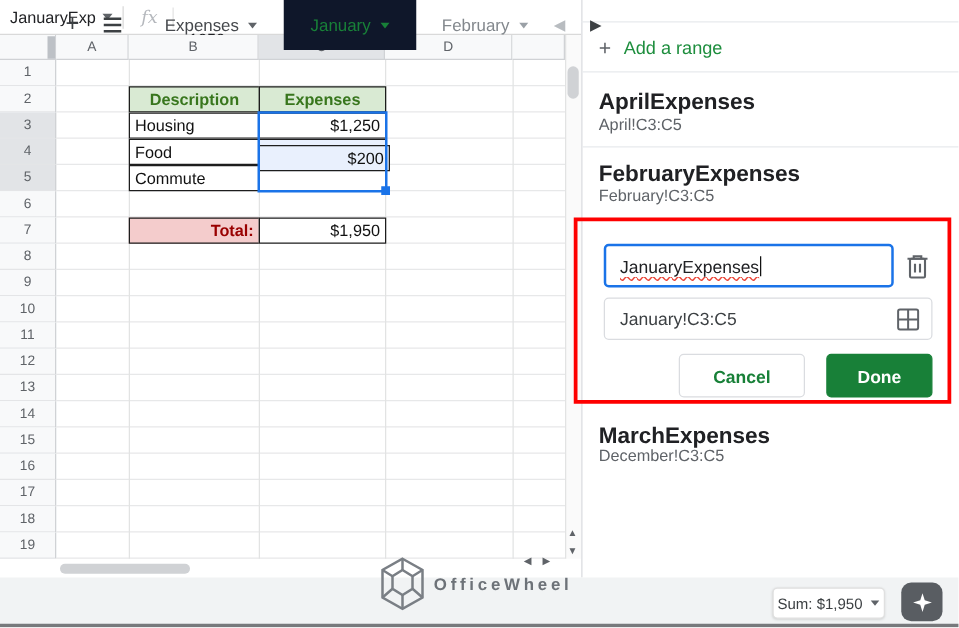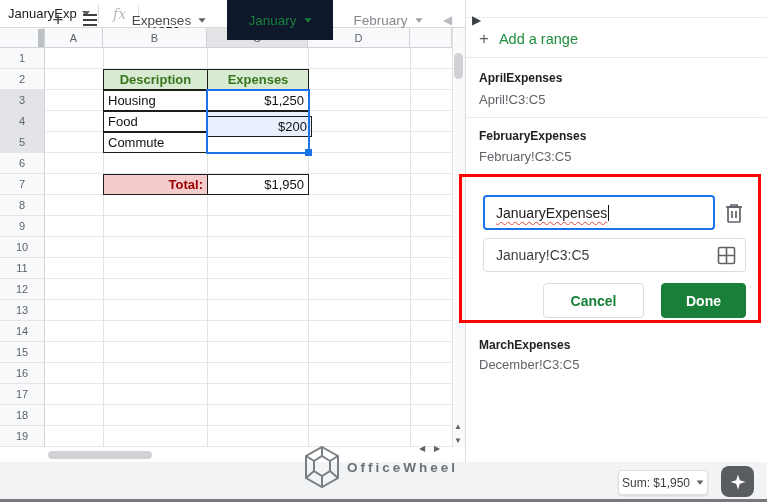--- a/index.html
+++ b/index.html
@@ -53,21 +53,21 @@
   .hscroll-thumb { position:absolute; left:48px; top:451px; width:104px; height:8px; background:#d0d2d5; border-radius:4px; }
 
   
   .side-panel { position:absolute; left:465px; top:0; width:302px; height:462px; background:#fff;
                 border-left:1px solid #dadce0; }
   .panel-hairline { position:absolute; left:465px; top:17px; width:302px; height:1px; background:#e8eaed; }
   .add-range { position:absolute; left:479px; top:30px; display:flex; align-items:center; gap:10px; cursor:pointer; }
   .plus-glyph { font-size:17px; color:#5f6368; font-weight:400; line-height:17px; }
   .add-range-label { font-size:14.5px; color:#1e8e3e; }
   .panel-div { position:absolute; left:466px; width:301px; height:1px; background:#e8eaed; }
-  .nr-name { position:absolute; left:479px; font-size:12px; font-weight:bold; color:#202124; cursor:pointer; }
+  .nr-name { position:absolute; left:479px; font-size:18px; font-weight:bold; color:#202124; cursor:pointer; }
   .nr-ref { position:absolute; left:479px; font-size:13px; color:#5f6368; cursor:pointer; }
 
   .red-rect { position:absolute; left:459px; top:174px; width:302px; height:149px;
               border:3px solid #fe0000; z-index:40; pointer-events:none; }
 
   .name-input { position:absolute; left:483px; top:195px; width:232px; height:35px;
                 border:2px solid #1a73e8; border-radius:4px; background:#fff;
                 font-size:14px; color:#202124; display:flex; align-items:center; padding-left:11px; }
   .misspell { text-decoration:underline; text-decoration-style:wavy; text-decoration-color:#ea4335;
               text-decoration-thickness:1px; text-underline-offset:3px; }

